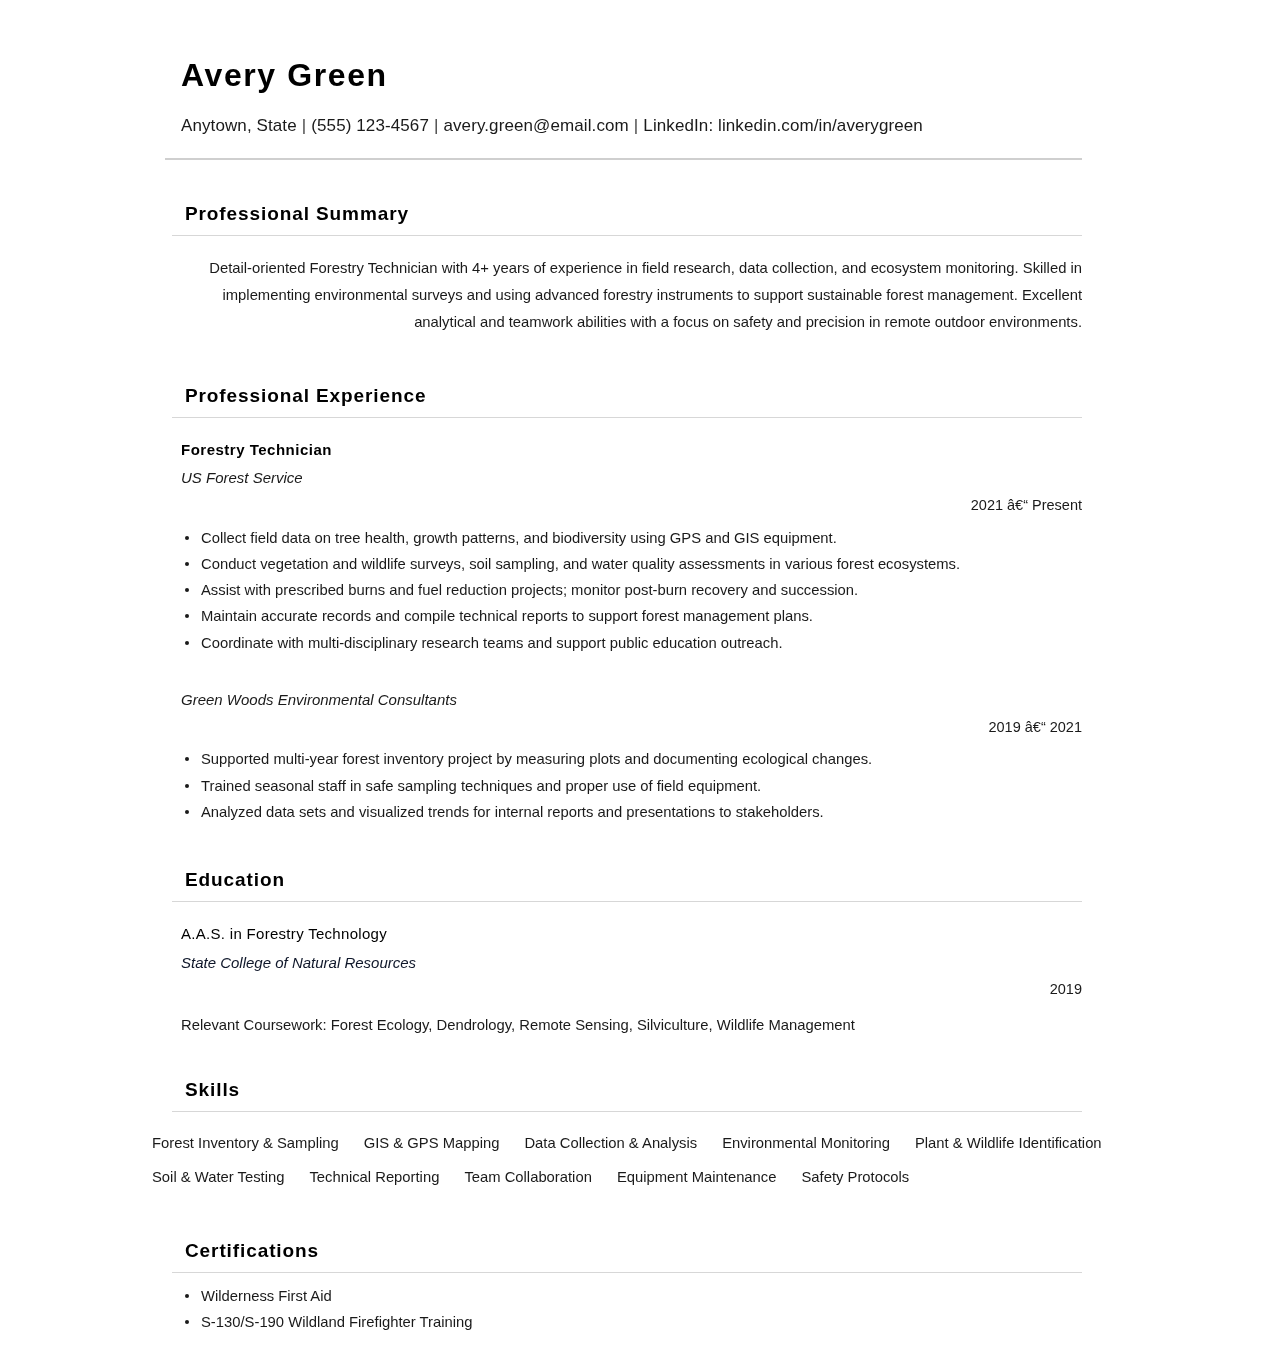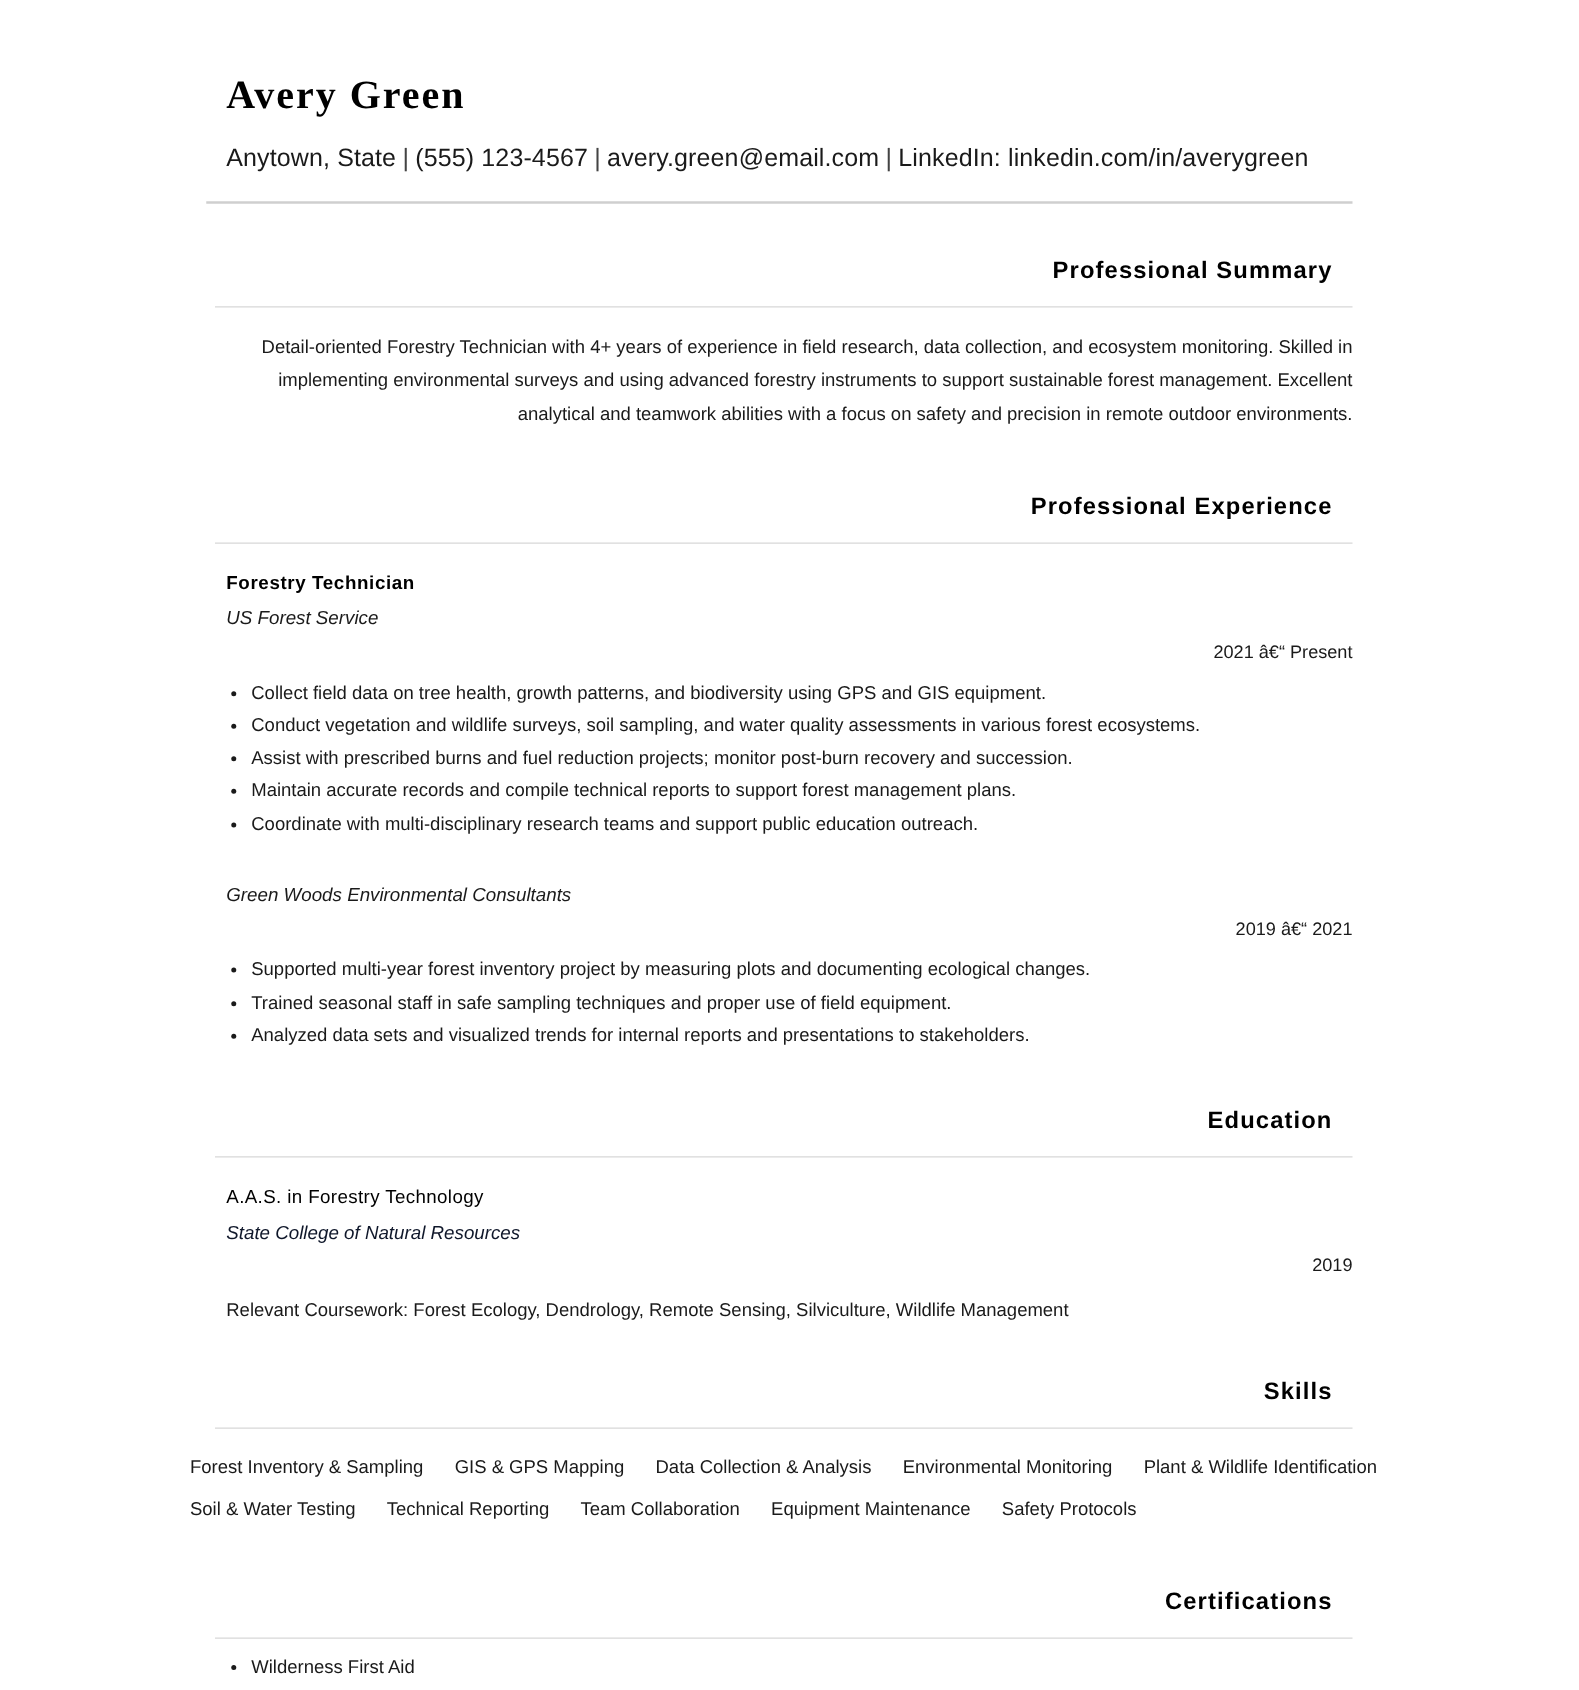--- a/index.html
+++ b/index.html
@@ -27,24 +27,23 @@
   .header {
     padding: 56px 181px 0 181px;
   }
   .name {
     font-size: 32px;
     font-weight: bold;
     letter-spacing: 1.6px;
     color: #000000;
     margin: 0 0 0 0;
     line-height: 1.2;
-    font-family: Liberation Serif, serif;
   }
   .contact-line {
-    font-size: 20px;
+    font-size: 17px;
     color: #1a1a1a;
     margin-top: 22px;
     letter-spacing: 0.1px;
     white-space: nowrap;
   }
   .contact-sep {
     padding: 0 5px;
     color: #444;
   }
   .header-rule {
@@ -55,23 +54,22 @@
 
   
   .section {
     padding: 0 181px 0 181px;
   }
   .section-title {
     font-size: 19px;
     font-weight: bold;
     letter-spacing: 0.9px;
     color: #000000;
-    margin: 16px;
+    margin: 4px;
     line-height: 1.25;
-    text-align: right;
   }
   .section-rule {
     height: 1px;
     background: #d7d7d7;
     margin: 9px 0 0 -9px;
     width: calc(100% + 9px);
   }
 
   .summary-block {
     margin-top: 19px;

